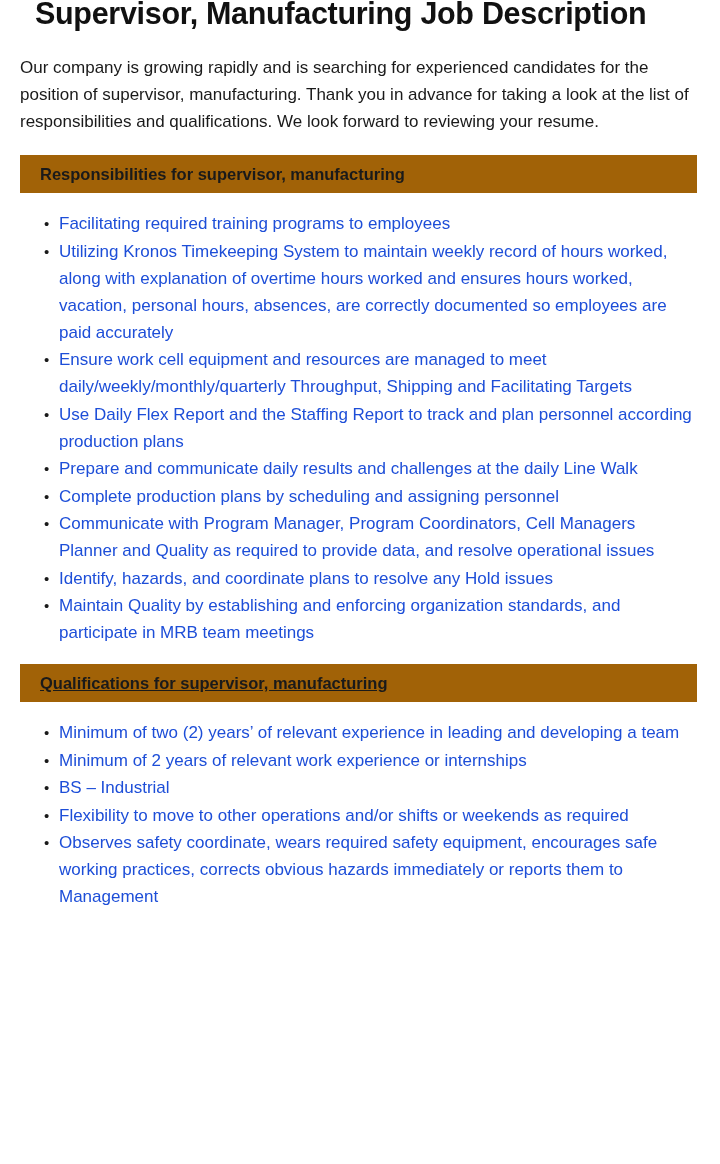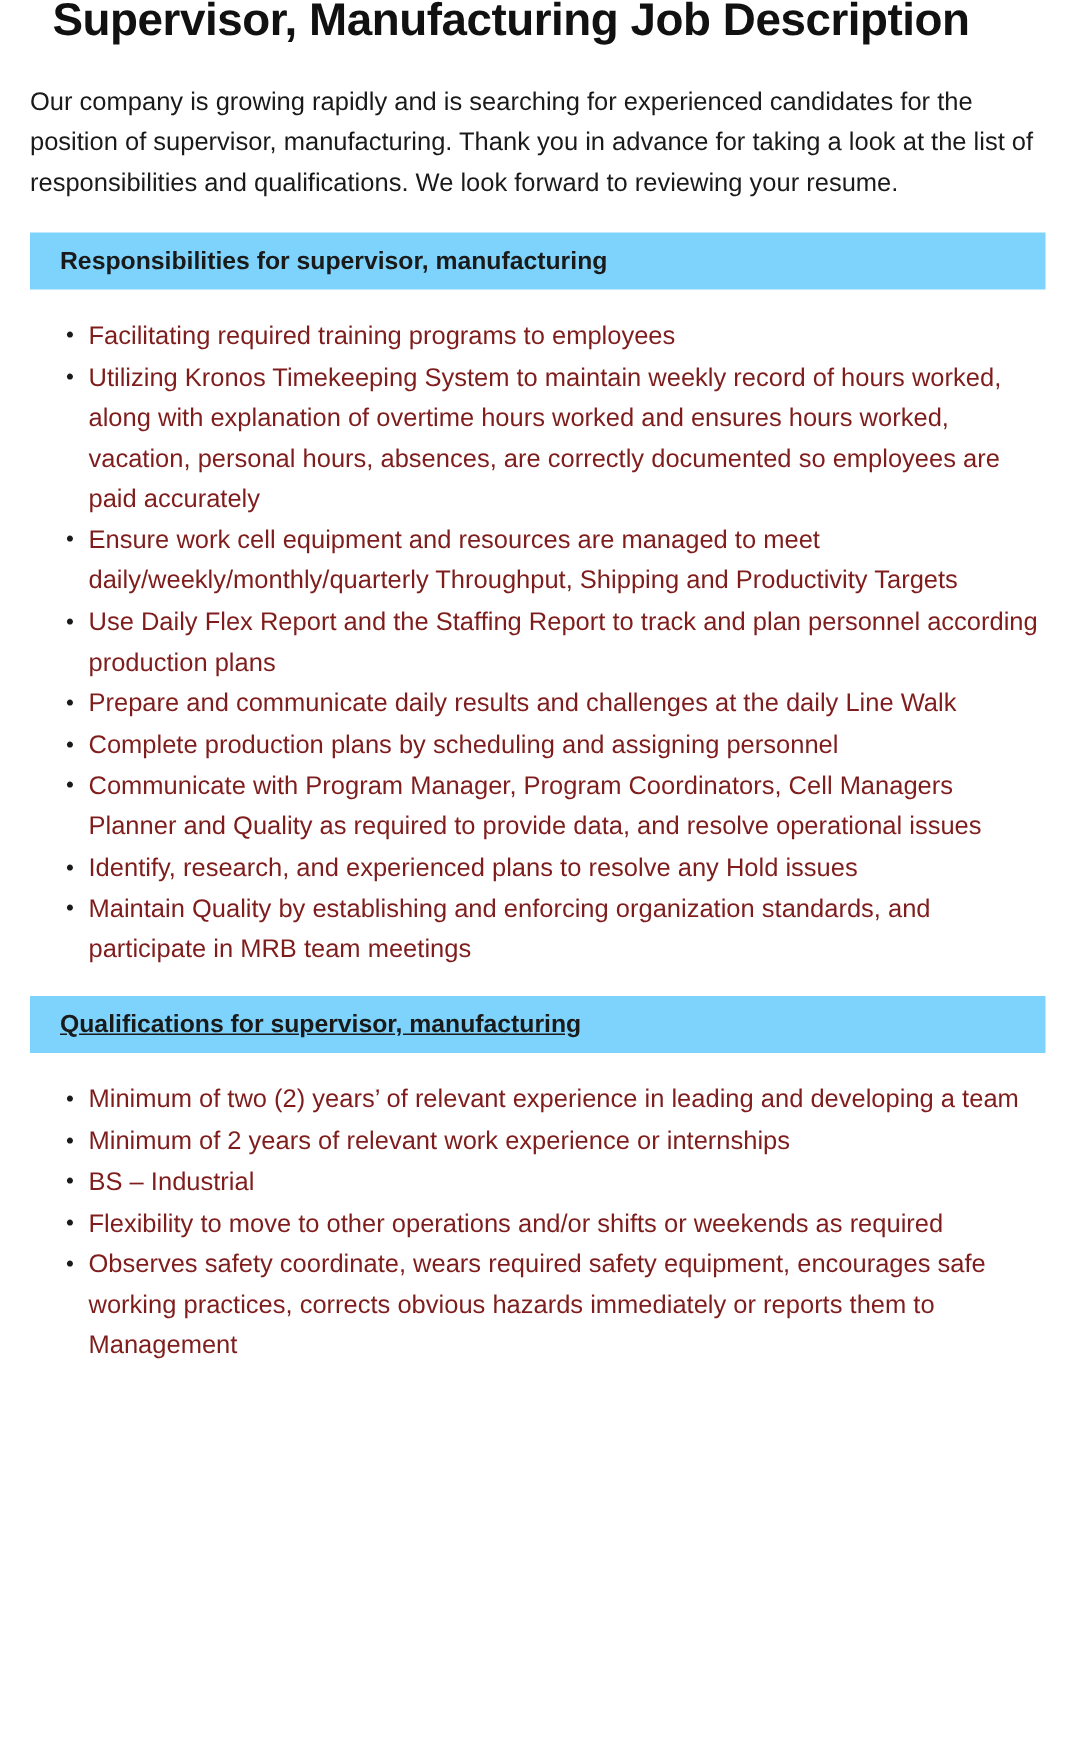--- a/index.html
+++ b/index.html
@@ -38,21 +38,21 @@
     padding: 20px 27px 0 20px;
     font-size: 17px;
     line-height: 27px;
     color: #1a1a1a;
   }
   .section {
     margin: 0;
   }
   .section-header {
     margin: 20px 23px 0 20px;
-    background: #7dd3fc;
+    background: #a16207;
     height: 38px;
     display: flex;
     align-items: center;
     padding-left: 20px;
     box-sizing: border-box;
   }
   .section-header-text {
     font-size: 16.5px;
     font-weight: bold;
     color: #1a1a1a;
@@ -60,21 +60,21 @@
   }
   ul.item-list {
     margin: 0;
     padding: 17px 27px 0 59px;
     list-style: none;
   }
   ul.item-list li {
     position: relative;
     font-size: 17px;
     line-height: 27px;
-    color: #7f1d1d;
+    color: #1d4ed8;
     margin: 0 0 0.5px 0;
   }
   ul.item-list li::before {
     content: "\2022";
     position: absolute;
     left: -15px;
     top: 0;
     font-size: 15px;
     line-height: 27px;
     color: #1a1a1a;
@@ -93,26 +93,26 @@
 
   <p class="intro">Our company is growing rapidly and is searching for experienced candidates for the position of supervisor, manufacturing. Thank you in advance for taking a look at the list of responsibilities and qualifications. We look forward to reviewing your resume.</p>
 
   <div class="section">
     <div class="section-header">
       <span class="section-header-text">Responsibilities for supervisor, manufacturing</span>
     </div>
     <ul class="item-list">
       <li>Facilitating required training programs to employees</li>
       <li>Utilizing Kronos Timekeeping System to maintain weekly record of hours worked, along with explanation of overtime hours worked and ensures hours worked, vacation, personal hours, absences, are correctly documented so employees are paid accurately</li>
-      <li>Ensure work cell equipment and resources are managed to meet daily/weekly/monthly/quarterly Throughput, Shipping and Productivity Targets</li>
+      <li>Ensure work cell equipment and resources are managed to meet daily/weekly/monthly/quarterly Throughput, Shipping and Facilitating Targets</li>
       <li>Use Daily Flex Report and the Staffing Report to track and plan personnel according production plans</li>
       <li>Prepare and communicate daily results and challenges at the daily Line Walk</li>
       <li>Complete production plans by scheduling and assigning personnel</li>
       <li>Communicate with Program Manager, Program Coordinators, Cell Managers Planner and Quality as required to provide data, and resolve operational issues</li>
-      <li>Identify, research, and experienced plans to resolve any Hold issues</li>
+      <li>Identify, hazards, and coordinate plans to resolve any Hold issues</li>
       <li>Maintain Quality by establishing and enforcing organization standards, and participate in MRB team meetings</li>
     </ul>
   </div>
 
   <div class="section">
     <div class="section-header">
       <span class="section-header-text">Qualifications for supervisor, manufacturing</span>
     </div>
     <ul class="item-list">
       <li>Minimum of two (2) years’ of relevant experience in leading and developing a team</li>

